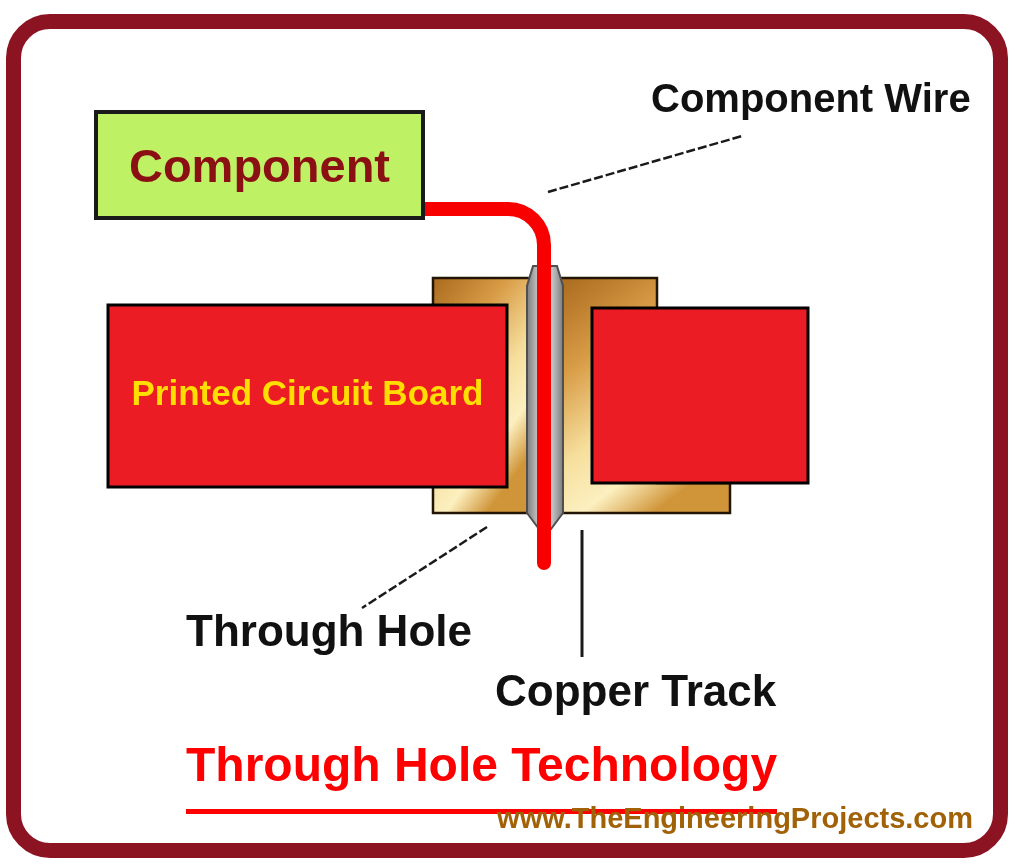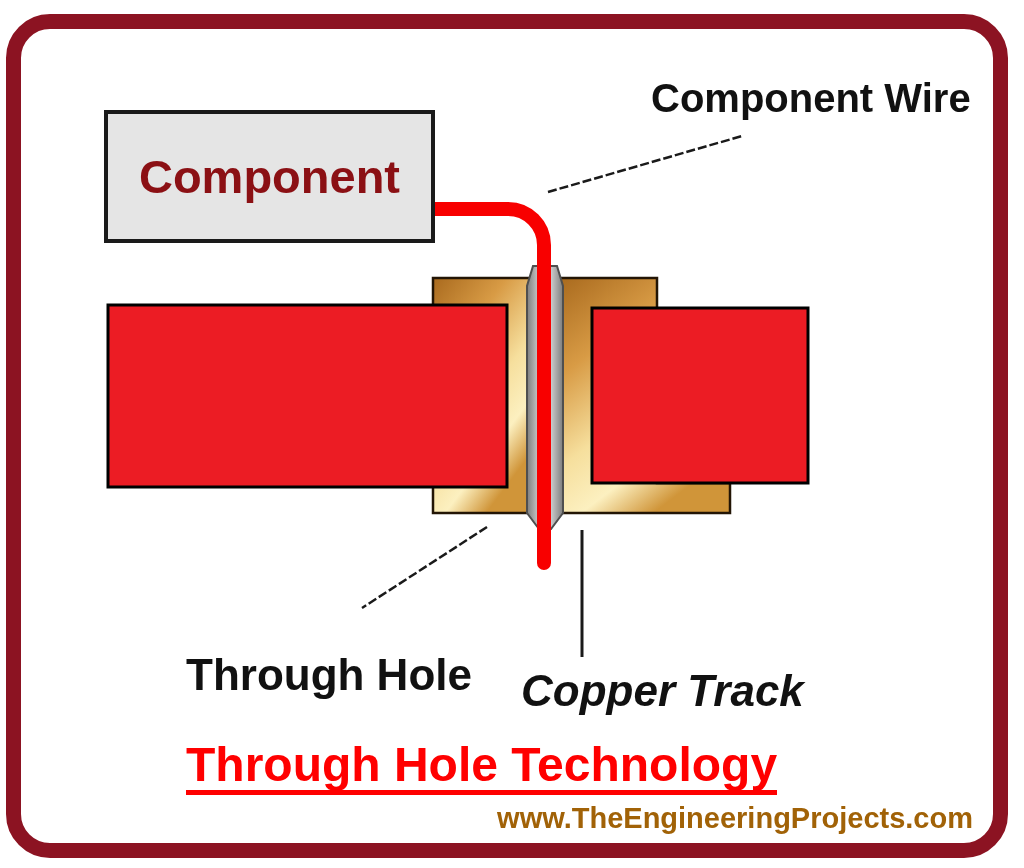--- a/index.html
+++ b/index.html
@@ -7,42 +7,42 @@
     position:relative;width:1024px;height:868px;background:#ffffff;
     font-family:"Liberation Sans", sans-serif;overflow:hidden;
   }
   .frame{
     position:absolute;left:6px;top:14px;width:1002px;height:844px;
     box-sizing:border-box;border:15px solid #8C1322;border-radius:44px;
     pointer-events:none;z-index:5;
   }
   svg.shapes{position:absolute;left:0;top:0;z-index:1;}
   .component-box{
-    position:absolute;left:104px;top:110px;width:331px;height:133px;
-    box-sizing:border-box;background:#e5e5e5;border:4px solid #1a1a1a;
+    position:absolute;left:94px;top:110px;width:331px;height:110px;
+    box-sizing:border-box;background:#bef264;border:4px solid #1a1a1a;
     display:flex;align-items:center;justify-content:center;z-index:2;
   }
   .component-box span{
     font-size:47px;font-weight:bold;color:#8B1014;letter-spacing:0px;
   }
   .pcb-label{
     position:absolute;left:108px;top:305px;width:399px;height:175px;
     display:flex;align-items:center;justify-content:center;z-index:2;
     font-size:35px;font-weight:bold;color:#FFDE00;white-space:nowrap;
   }
   .ann{
     position:absolute;color:#111111;font-weight:bold;white-space:nowrap;z-index:3;text-align:right;
   }
   .ann.component-wire{left:651px;top:76px;font-size:40px;}
-  .ann.through-hole{left:186px;top:606px;font-size:44px;margin-top:44px;}
-  .ann.copper-track{left:521px;top:666px;font-size:44px;font-style:italic;}
+  .ann.through-hole{left:186px;top:606px;font-size:44px;}
+  .ann.copper-track{left:495px;top:666px;font-size:44px;}
   .title{
     position:absolute;left:186px;top:740px;z-index:3;
     font-size:48px;font-weight:bold;color:#FF0000;white-space:nowrap;
-    display:inline-block;border-bottom:5px solid #FF0000;padding-bottom:0;line-height:1.05;
+    display:inline-block;border-bottom:5px solid #FF0000;padding-bottom:19px;line-height:1.05;
   }
   .website{
     position:absolute;right:51px;top:802px;z-index:3;
     font-size:29px;font-weight:bold;color:#a16207;white-space:nowrap;
   }
 </style>
 </head>
 <body>
 
 <div class="canvas">
@@ -77,20 +77,21 @@
 
     <line x1="548" y1="192" x2="742" y2="136" stroke="#1a1a1a" stroke-width="2.5" stroke-dasharray="9 3"></line>
     <line x1="487" y1="527" x2="362" y2="608" stroke="#1a1a1a" stroke-width="2.5" stroke-dasharray="9 3"></line>
     <line x1="582" y1="530" x2="582" y2="657" stroke="#1a1a1a" stroke-width="3"></line>
   </svg>
 
   <div class="component-box">
     <span>Component</span>
   </div>
 
+  <div class="pcb-label">Printed Circuit Board</div>
 
   <div class="ann component-wire">Component Wire</div>
   <div class="ann through-hole">Through Hole</div>
   <div class="ann copper-track">Copper Track</div>
 
   <div class="title">Through Hole Technology</div>
   <div class="website">www.TheEngineeringProjects.com</div>
 
   <div class="frame"></div>
 </div>

